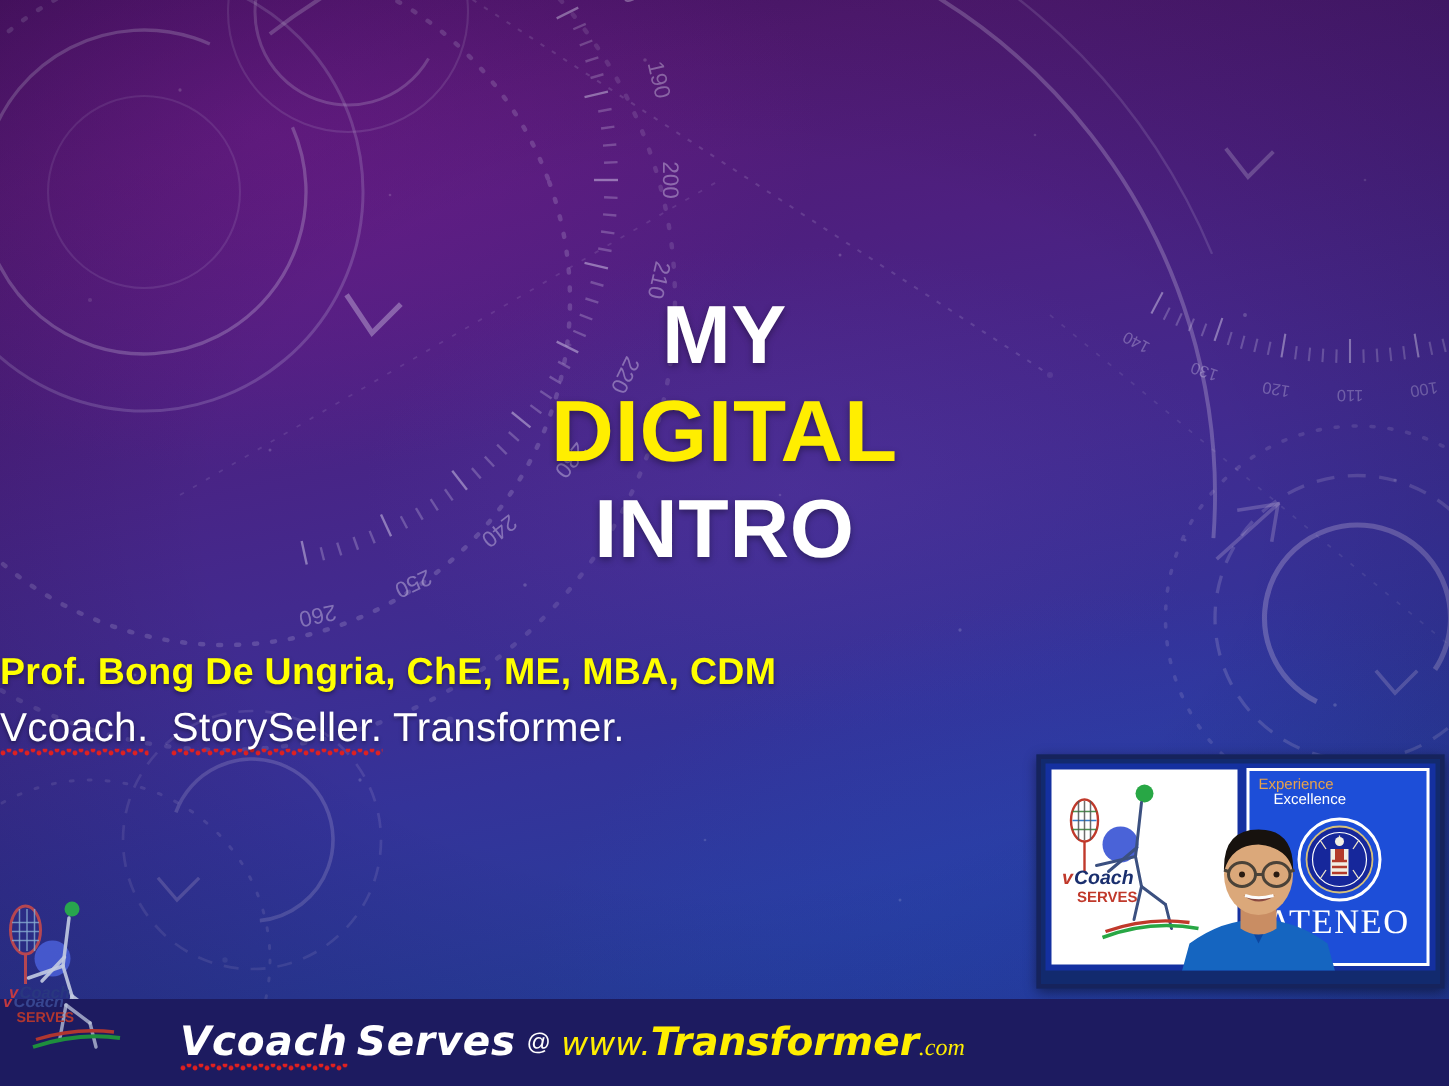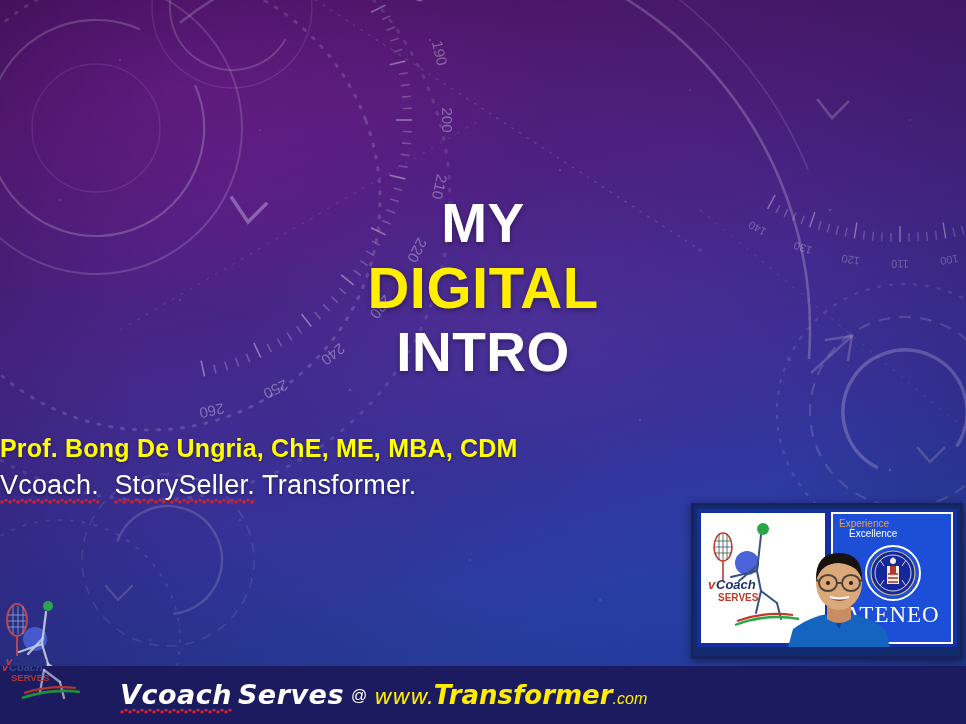--- a/index.html
+++ b/index.html
@@ -245,21 +245,21 @@
     color: #ffee00;
   }
   .f-domain {
     font-family: "DejaVu Sans", sans-serif;
     font-size: 26px;
     font-style: italic;
     font-weight: bold;
     color: #ffee00;
   }
   .f-com {
-    font-family: Liberation Sans, sans-serif;
+    font-family: Liberation Serif, serif;
     font-size: 16px;
     font-style: italic;
     color: #ffee00;
   }
 </style>
 </head>
 <body>
 
 <div id="slide">
 

